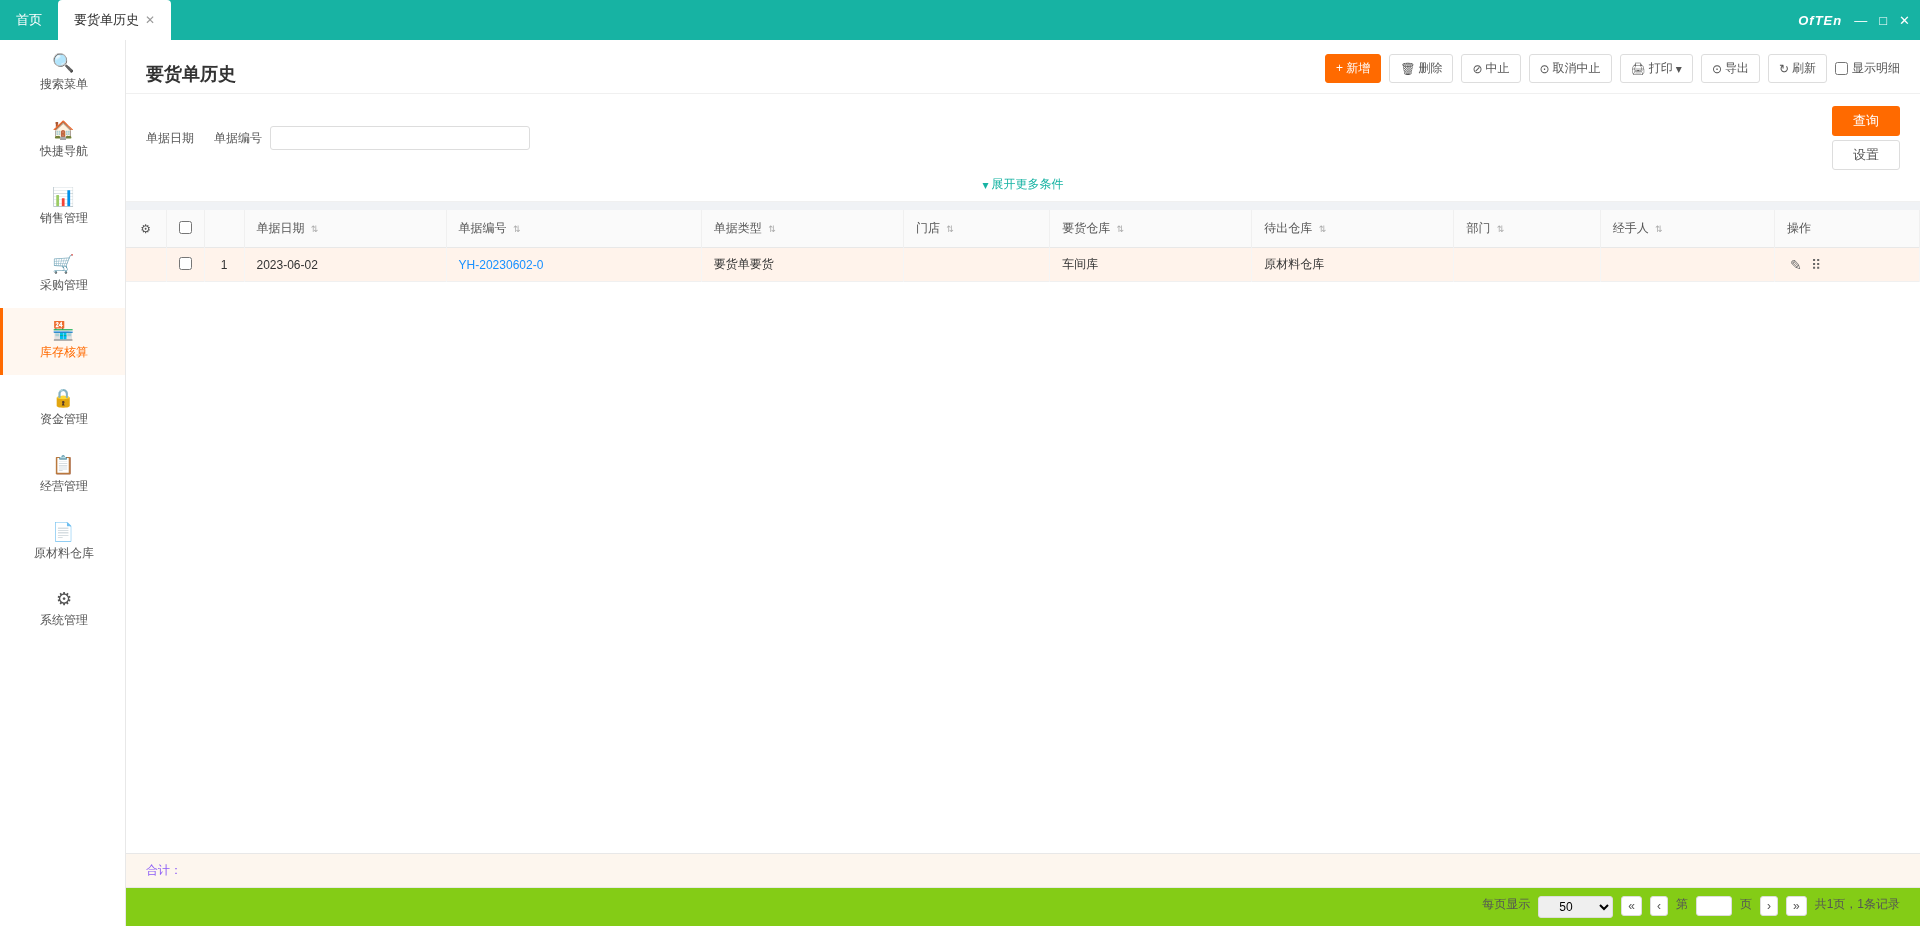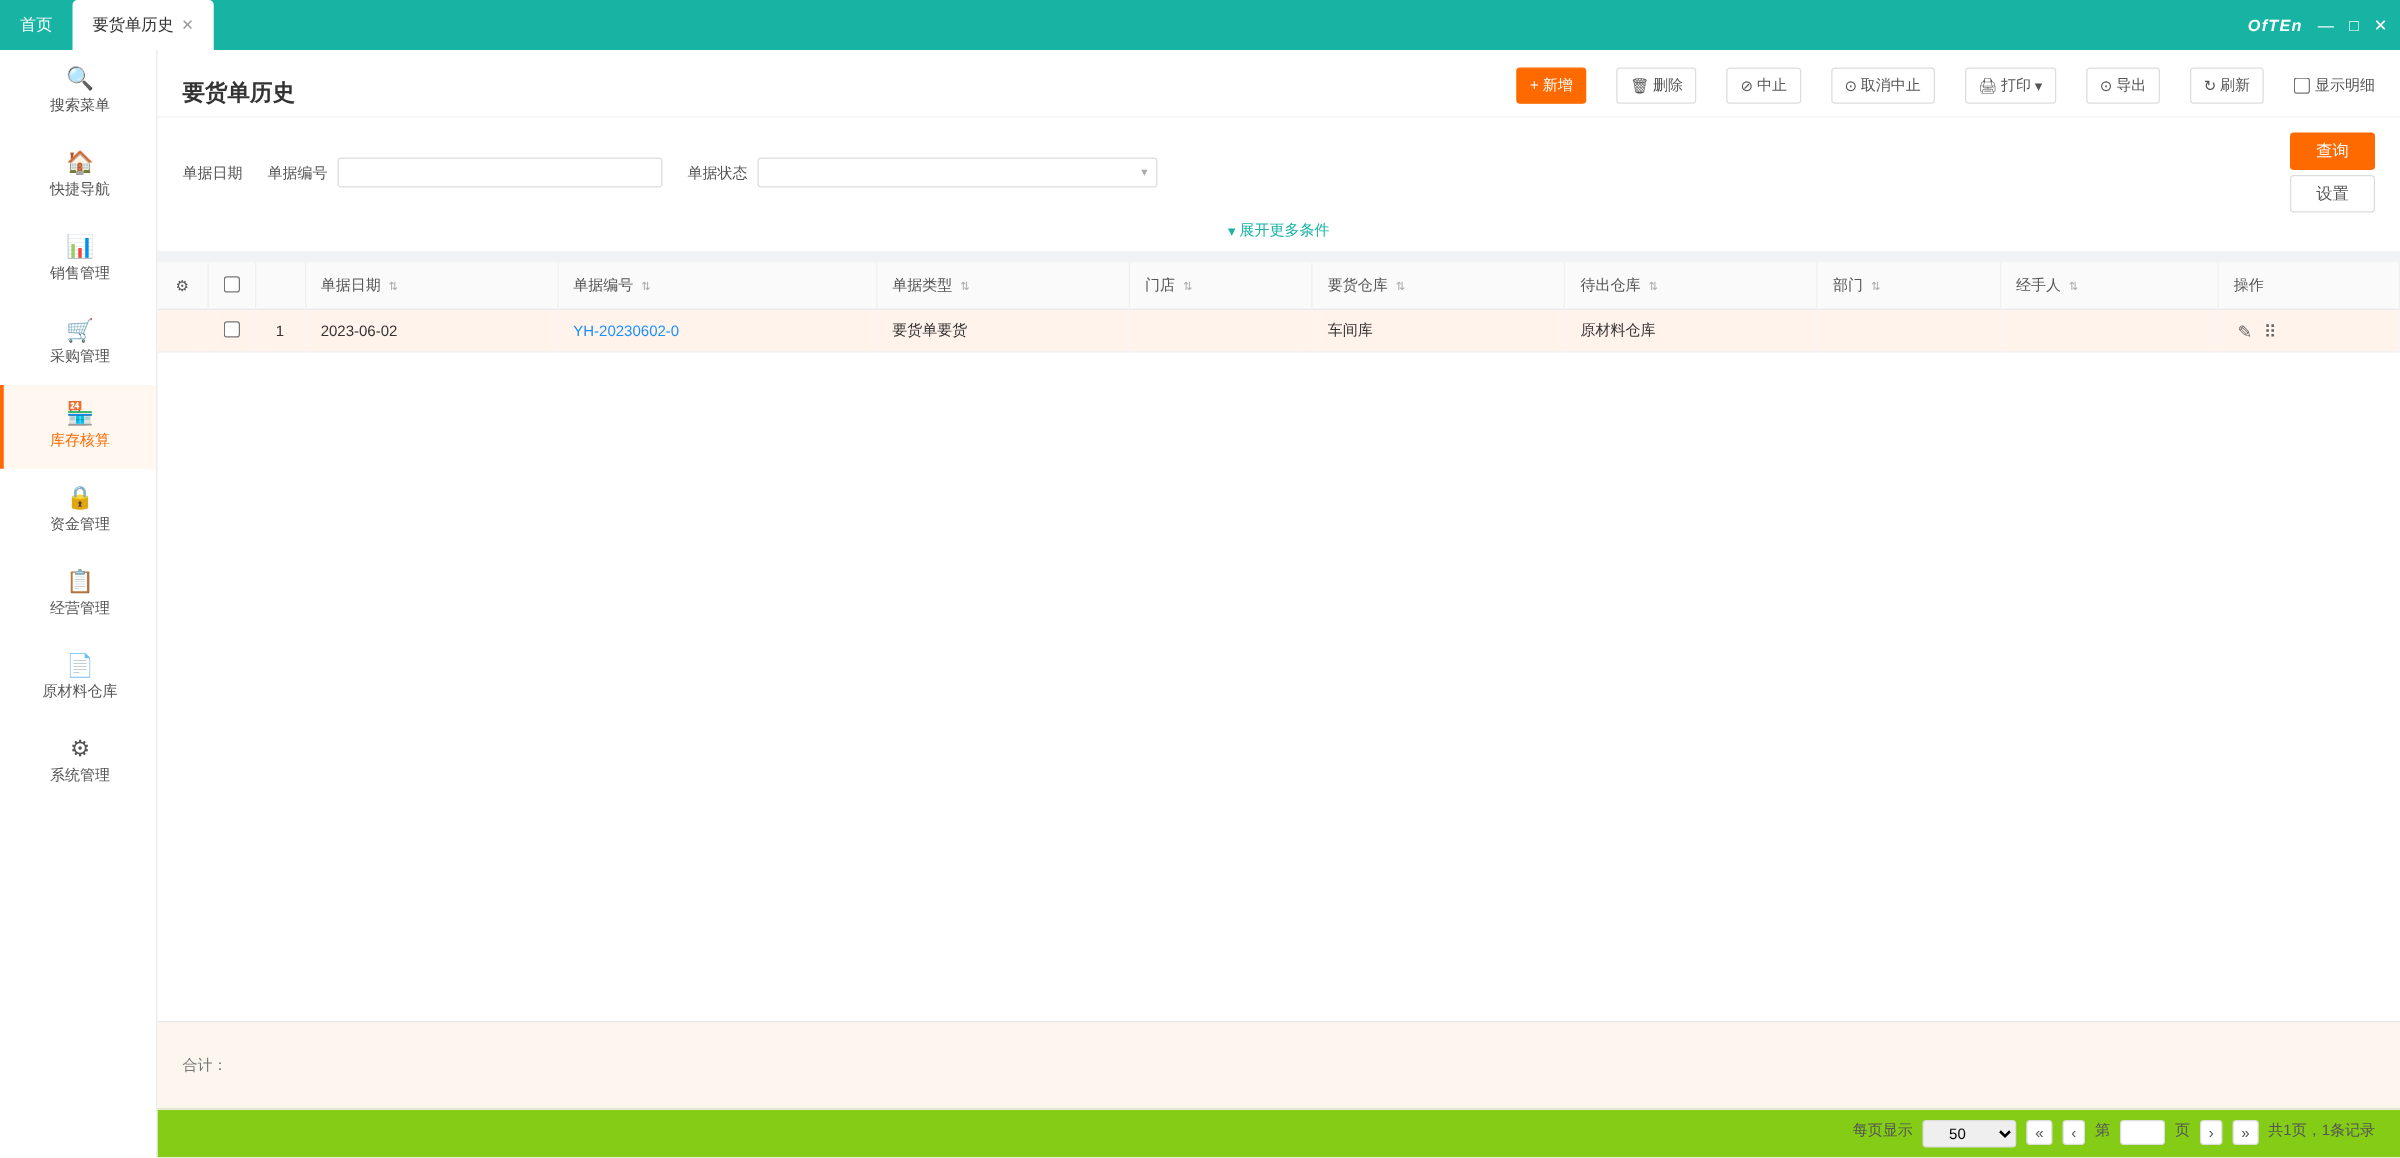--- a/index.html
+++ b/index.html
@@ -112,21 +112,21 @@
       flex-shrink: 0;
     }
     .page-title {
       font-size: 18px;
       font-weight: bold;
       color: #333;
     }
     .toolbar {
       display: flex;
       align-items: center;
-      gap: 24px;
+      gap: 8px;
       padding-bottom: 10px;
     }
     .toolbar-btn {
       display: flex;
       align-items: center;
       gap: 3px;
       padding: 5px 10px;
       border: 1px solid #ddd;
       background: #fff;
       border-radius: 3px;
@@ -314,23 +314,23 @@
     }
     .num-col {
       width: 40px;
       text-align: center;
     }
 
     
     .table-footer {
       background: #fdf6ee;
       border-top: 1px solid #e8e8e8;
-      padding: 26px 20px;
-      font-size: 12px;
-      color: #737373;
+      padding: 8px 20px;
+      font-size: 12px;
+      color: #8b5cf6;
       flex-shrink: 0;
     }
 
     
     .pagination-bar {
       background: #84cc16;
       border-top: 1px solid #e8e8e8;
       padding: 8px 20px;
       display: flex;
       align-items: flex-start;
@@ -480,28 +480,20 @@
 
         <div class="filter-group">
           <span class="filter-label">单据日期</span>
         </div>
 
         <div class="filter-group">
           <span class="filter-label">单据编号</span>
           <input type="text" class="filter-input" style="width: 260px;">
         </div>
 
-        <div class="filter-group">
-          <span class="filter-label">单据状态</span>
-          <div class="select-wrapper">
-            <select class="filter-select" style="width:320px;">
-              <option value=""></option>
-            </select>
-          </div>
-        </div>
 
         <div class="action-btns" style="margin-left:auto;">
           <button class="btn-query">查询</button>
           <button class="btn-settings">设置</button>
         </div>
       </div>
 
       <div style="text-align:center;margin-top:4px;">
         <span class="expand-btn" style="justify-content:center;">
           <span>▾</span>

